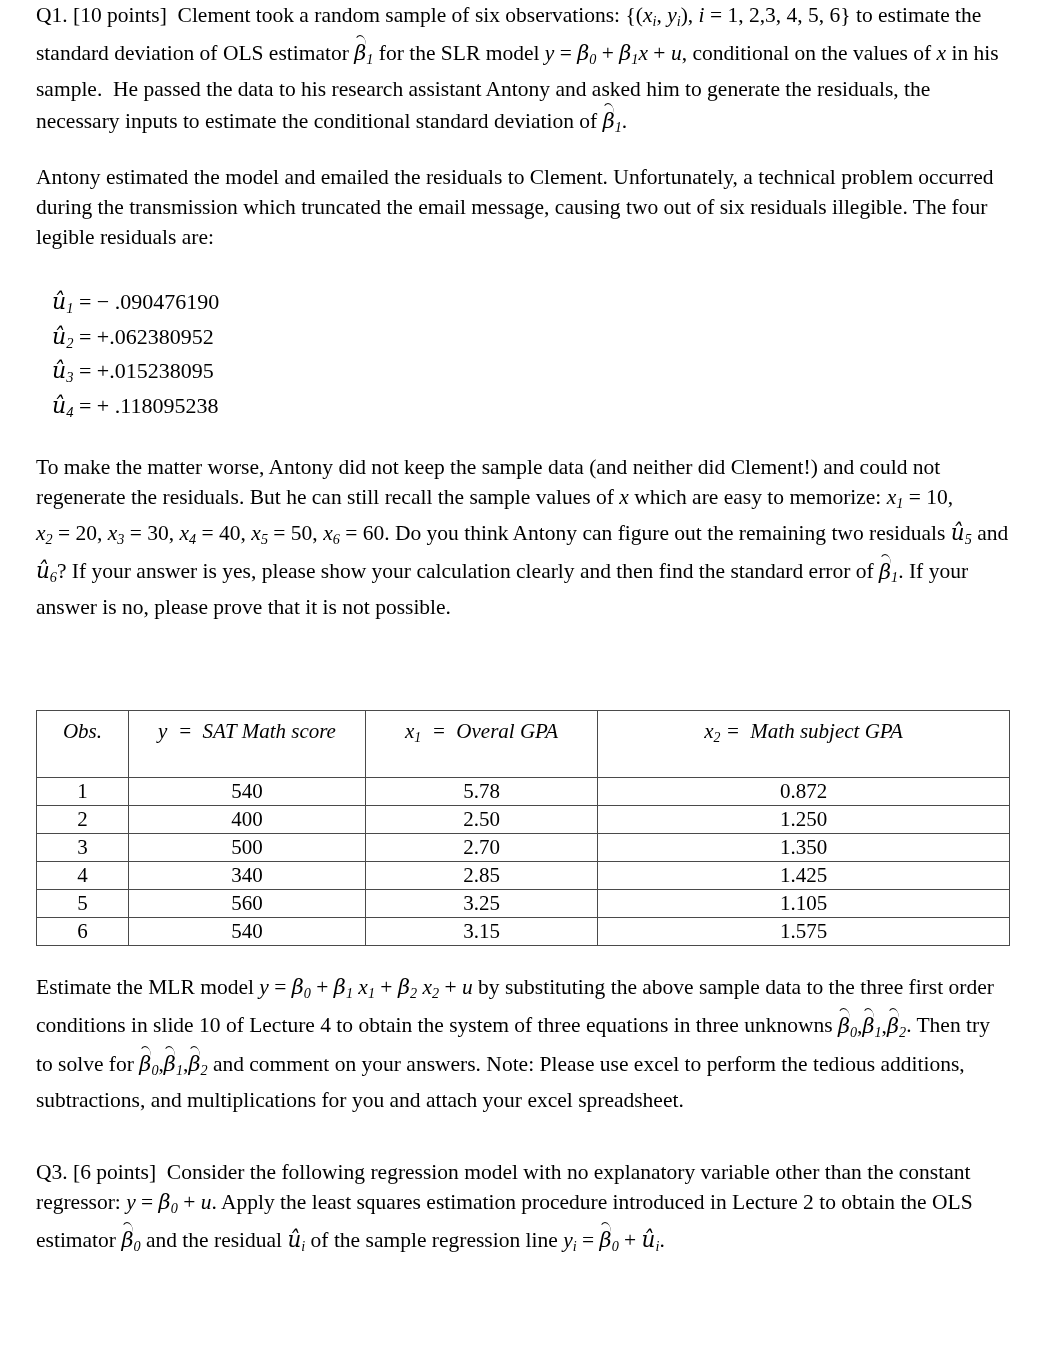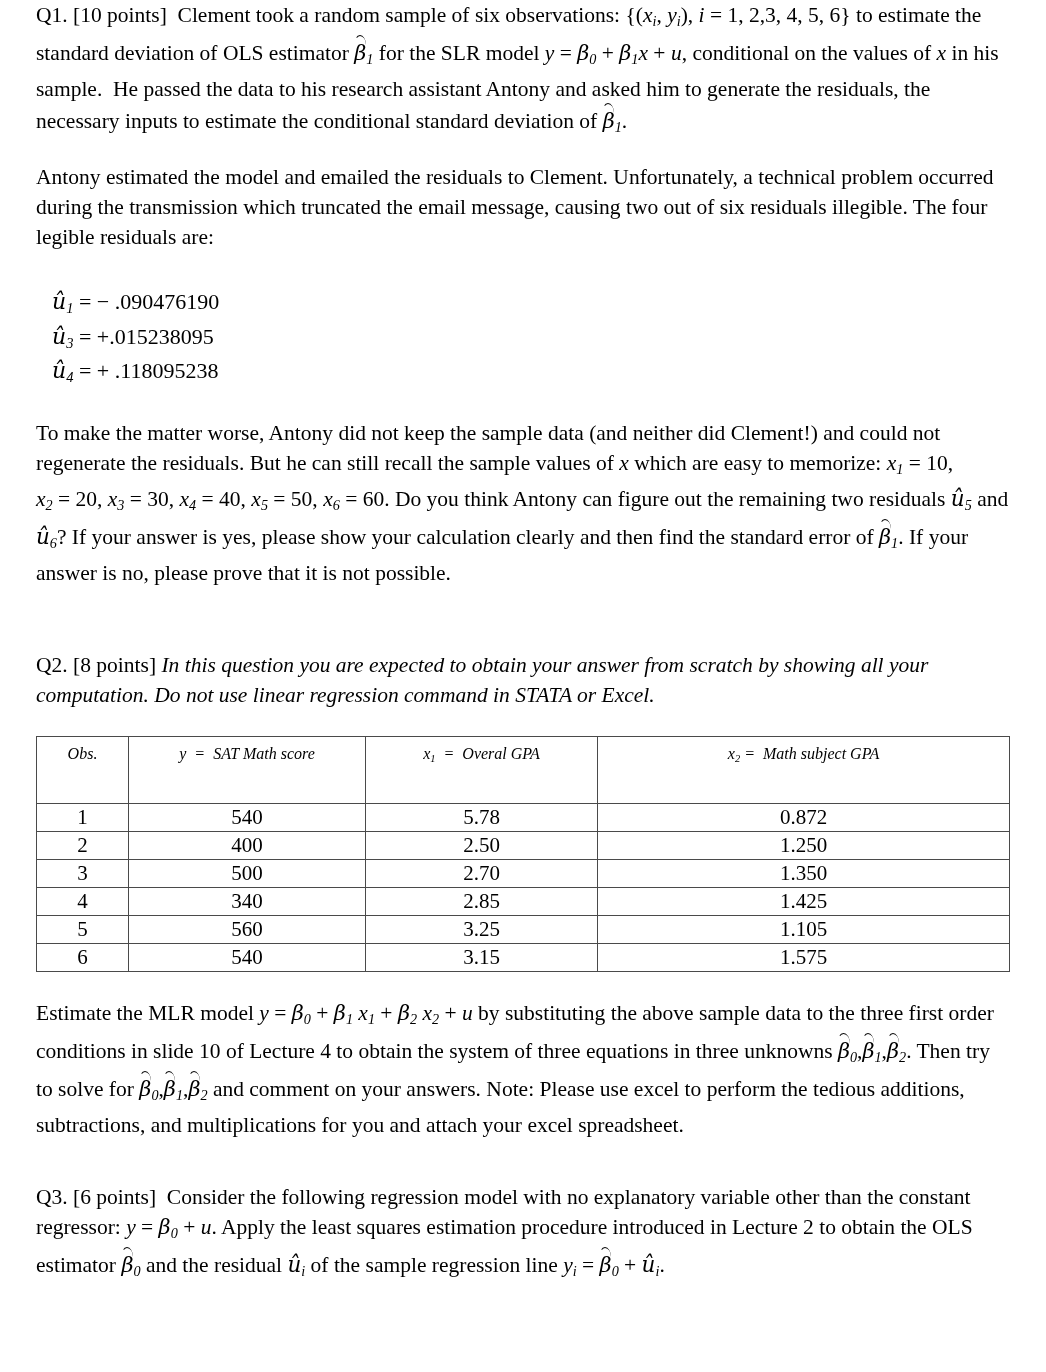--- a/index.html
+++ b/index.html
@@ -90,21 +90,21 @@
     border: 1px solid #4a4a4a;
     text-align: center;
     padding: 0;
   }
   .data-table thead th {
     height: 58px;
     vertical-align: top;
     padding-top: 8px;
     font-weight: normal;
     font-style: italic;
-    font-size: 16px;
+    font-size: 21px;
   }
   .data-table tbody td {
     height: 27px;
     line-height: 27px;
     font-style: normal;
   }
   .col-obs { width: 91px; }
   .col-y   { width: 236px; }
   .col-x1  { width: 231px; }
   .col-x2  { width: 411px; }
@@ -130,43 +130,42 @@
 
   <div class="spacer-sm"></div>
 
   <div class="resid-list">
     <div class="resid-line">
       <span class="uhat">û</span><sub>1</sub>
       <span>= −</span>
       <span class="num">.090476190</span>
     </div>
     <div class="resid-line">
+      <span class="uhat">û</span><sub>2</sub>
+      <span>= +</span><span class="num">.062380952</span>
+    </div>
+    <div class="resid-line">
       <span class="uhat">û</span><sub>3</sub>
       <span>= +</span><span class="num">.015238095</span>
     </div>
     <div class="resid-line">
       <span class="uhat">û</span><sub>4</sub>
       <span>= +</span>
       <span class="num">.118095238</span>
     </div>
   </div>
 
   <div class="spacer-md"></div>
 
   <div class="block body-text para">
     <span>To make the matter worse, Antony did not keep the sample data (and neither did Clement!) and could not regenerate the residuals.  But he can still recall the sample values of </span><span class="mi">x</span><span> which are easy to memorize: </span><span class="nowrap"><span class="mi">x</span><sub>1</sub> = 10,</span> <span class="nowrap"><span class="mi">x</span><sub>2</sub> = 20,</span> <span class="nowrap"><span class="mi">x</span><sub>3</sub> = 30,</span> <span class="nowrap"><span class="mi">x</span><sub>4</sub> = 40,</span> <span class="nowrap"><span class="mi">x</span><sub>5</sub> = 50,</span> <span class="nowrap"><span class="mi">x</span><sub>6</sub> = 60</span><span>.  Do you think Antony can figure out the remaining two residuals </span><span class="uhat">û</span><sub>5</sub><span> and </span><span class="uhat">û</span><sub>6</sub><span>?  If your answer is yes, please show your calculation clearly and then find the standard error of </span><span class="hatwrap"><span class="bar"></span><span class="mgreek">β</span></span><sub>1</sub><span>.  If your answer is no, please prove that it is not possible.</span>
   </div>
 
   <div class="spacer-lg"></div>
 
-  <div class="block body-text">
-    <span>Q2.</span>
-    <span>[8 points]</span>
-    <span class="italic">In this question you are expected to obtain your answer from scratch by showing all your computation.  Do not use linear regression command in STATA or Excel.</span>
-  </div>
 
   <div class="spacer-md"></div>
 
   <table class="data-table">
     <thead>
       <tr>
         <th class="col-obs">Obs.</th>
         <th class="col-y"><span class="mi">y</span>&nbsp; =&nbsp; SAT Math score</th>
         <th class="col-x1"><span class="mi">x</span><sub>1</sub>&nbsp; =&nbsp; Overal GPA</th>
         <th class="col-x2"><span class="mi">x</span><sub>2</sub> =&nbsp; Math subject GPA</th>

